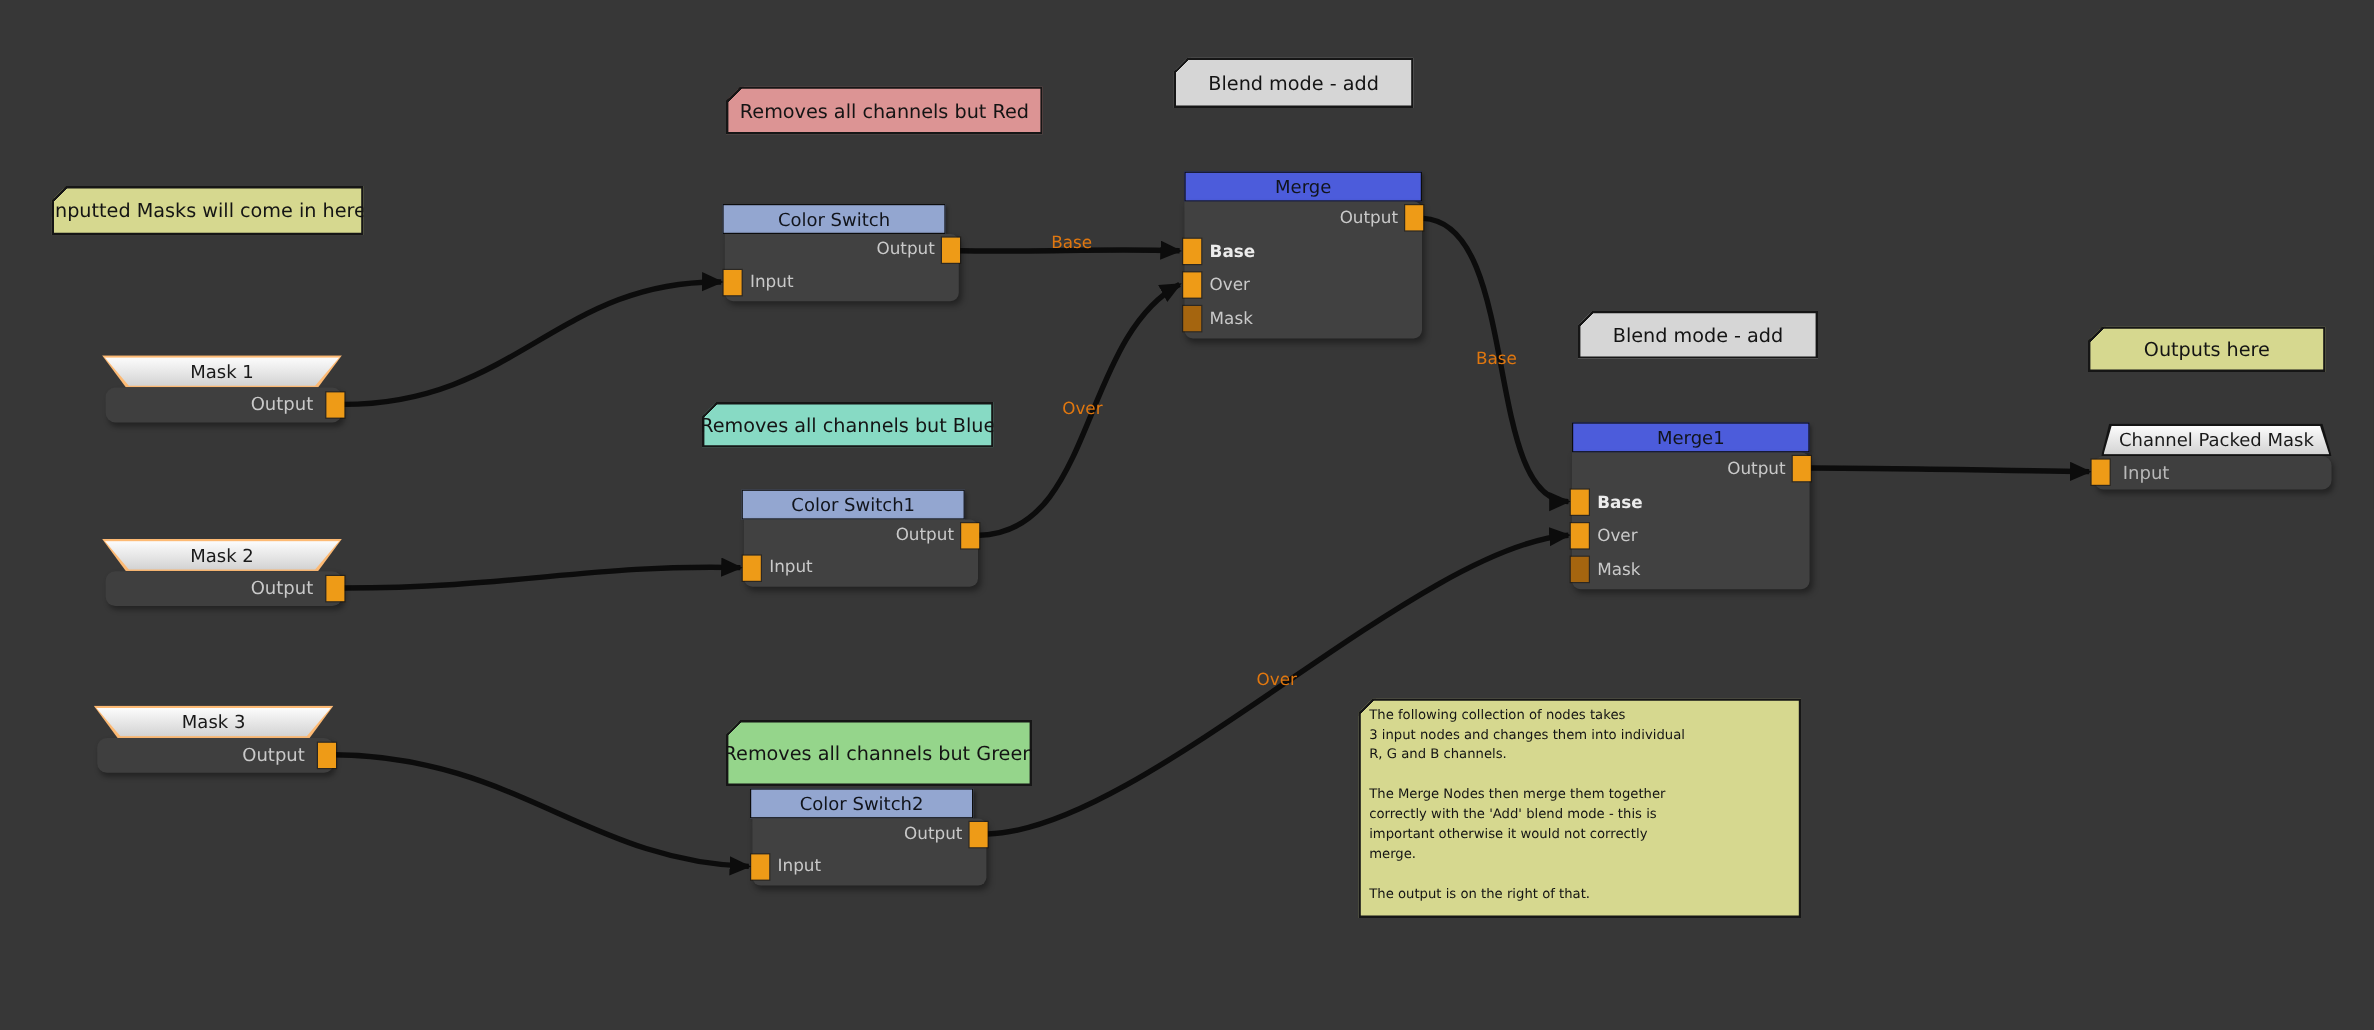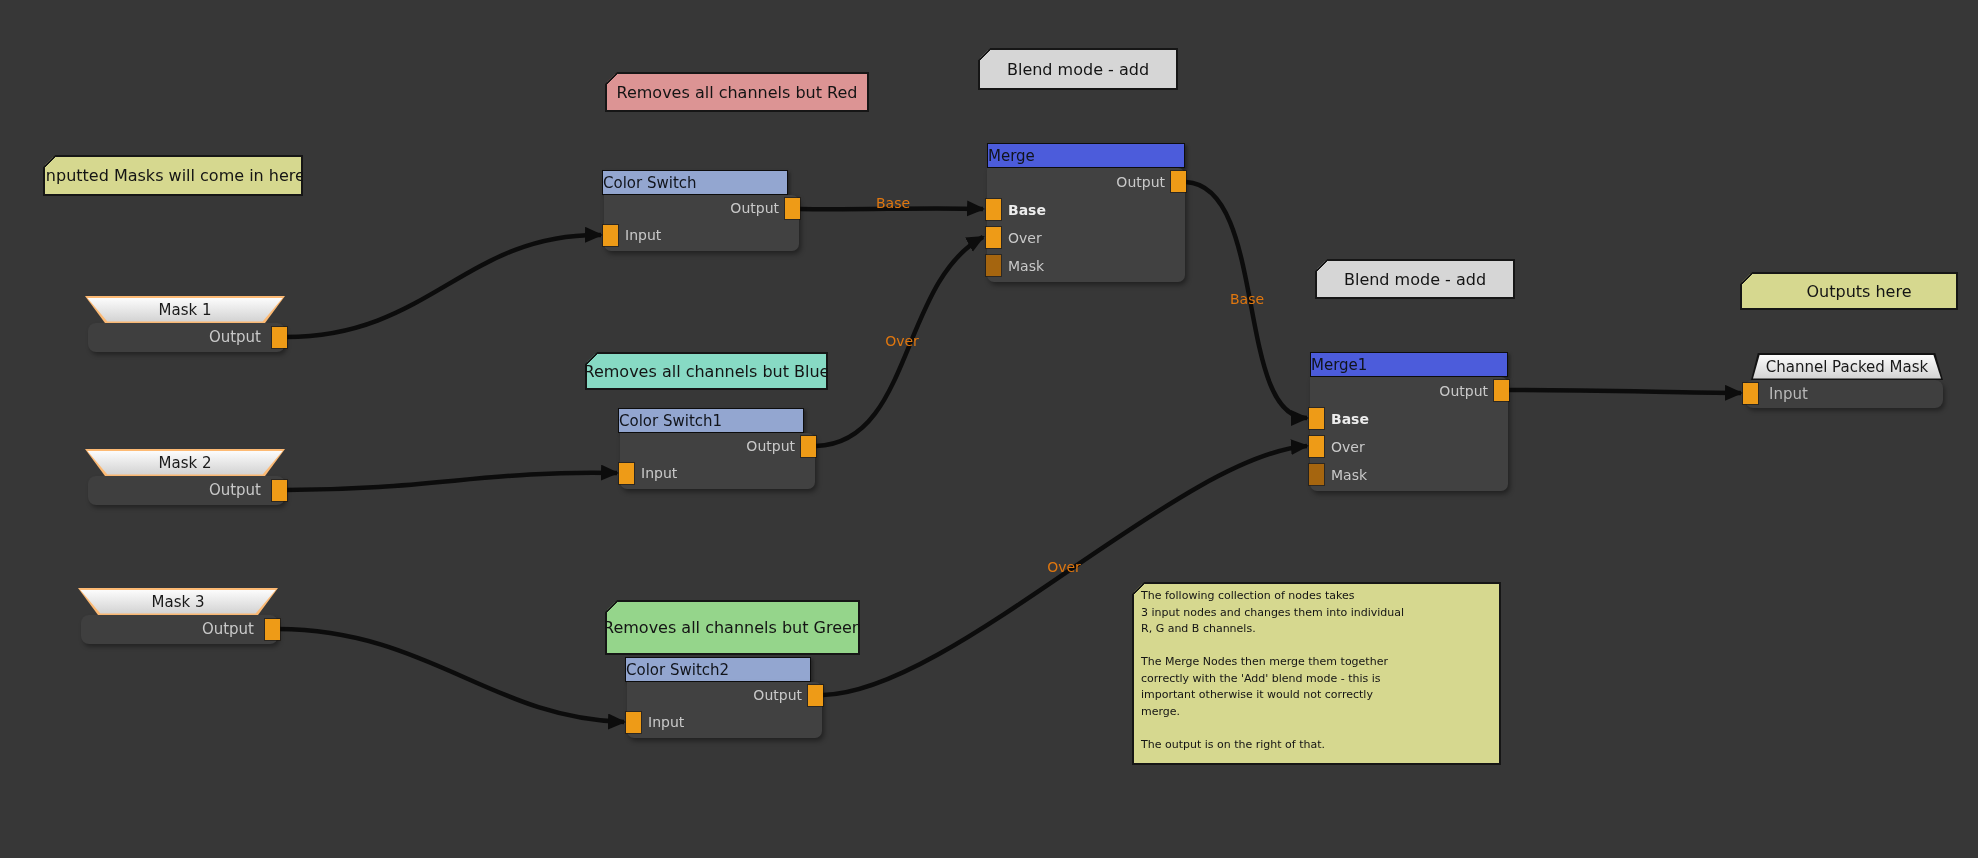--- a/index.html
+++ b/index.html
@@ -50,21 +50,21 @@
   .out-bar .bar-label{left:24px;line-height:28px;color:#b9b9b9;}
 
   .port{position:absolute;width:15px;height:21px;background:var(--port,#ee9b17);
     box-shadow:0 0 0 1px rgba(20,12,0,.45);z-index:2;}
   .port-dark{background:var(--port-dark,#a5650f);}
   .mask-bar .port{right:-2px;top:4px;}
   .out-bar .port{left:-2px;top:3px;}
 
   .proc-header{position:relative;width:186px;height:25px;box-sizing:border-box;
     background:var(--switch-header,#93a6d0);border:1px solid #0d0d0d;
-    display:flex;align-items:center;justify-content:flex-start;font-size:15px;color:#11141b;
+    display:flex;align-items:center;justify-content:center;font-size:15px;color:#11141b;
     box-shadow:2px 2px 3px rgba(0,0,0,.35);}
   .merge-node .proc-header{width:198px;background:var(--merge-header,#4c5cdb);}
   .proc-body{position:absolute;left:2px;top:25px;width:195px;background:#414141;
     border-radius:0 7px 7px 7px;box-shadow:2px 3px 5px rgba(0,0,0,.4);padding:0 0 2px;}
   .merge-node .proc-body{left:0;width:198px;}
   .row{position:relative;height:27px;}
   .merge-node .row{height:28px;}
   .row-label{font-size:14px;color:#c9c9c9;line-height:27px;display:inline-block;}
   .merge-node .row-label{line-height:28px;}
   .row-right{text-align:right;padding-right:20px;}
@@ -93,25 +93,25 @@
       <path d="M 823,695 C 952,692 1180,455 1307,446" class="wire" marker-end="url(#arrowhead)"></path>
       <path d="M 1509,390 C 1580,390 1660,392 1741,393" class="wire" marker-end="url(#arrowhead)"></path>
     </svg>
 
   <div class="note" style="left: 43px; top: 155px; width: 260px; height: 41px; --c: #d6d88f;">Inputted Masks will come in here</div>
 
   <div class="note" style="left: 605px; top: 72px; width: 264px; height: 40px; --c: #dc9494;">Removes all channels but Red</div>
 
   <div class="note" style="left: 978px; top: 48px; width: 200px; height: 42px; --c: #d6d6d6;">Blend mode - add</div>
 
-  <div class="note" style="left: 585px; top: 352px; width: 243px; height: 38px; --c: #87dac4;">Removes all channels but Blue</div>
+  <div class="note" style="left: 585px; top: 335px; width: 243px; height: 38px; --c: #87dac4;">Removes all channels but Blue</div>
 
   <div class="note" style="left: 1315px; top: 259px; width: 200px; height: 40px; --c: #d6d6d6;">Blend mode - add</div>
 
-  <div class="note" style="left: 1740px; top: 272px; width: 198px; height: 38px; padding-left: 20px; --c: #d6d88f;">Outputs here</div>
+  <div class="note" style="left: 1740px; top: 272px; width: 198px; height: 38px; --c: #d6d88f;">Outputs here</div>
 
   <div class="note" style="left: 605px; top: 600px; width: 255px; height: 55px; --c: #95d58b;">Removes all channels but Green</div>
 
   <div class="note multiline" style="left: 1132px; top: 582px; width: 369px; height: 183px; --c: #d6d88f;">The following collection of nodes takes
 3 input nodes and changes them into individual
 R, G and B channels.
 
 The Merge Nodes then merge them together
 correctly with the 'Add' blend mode - this is
 important otherwise it would not correctly

